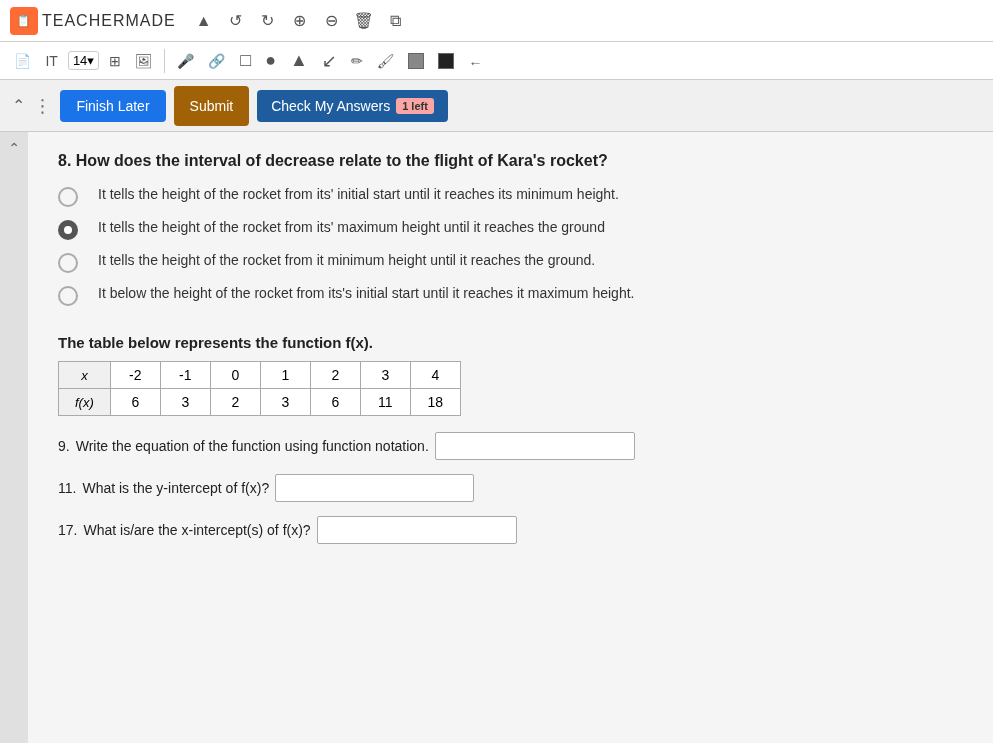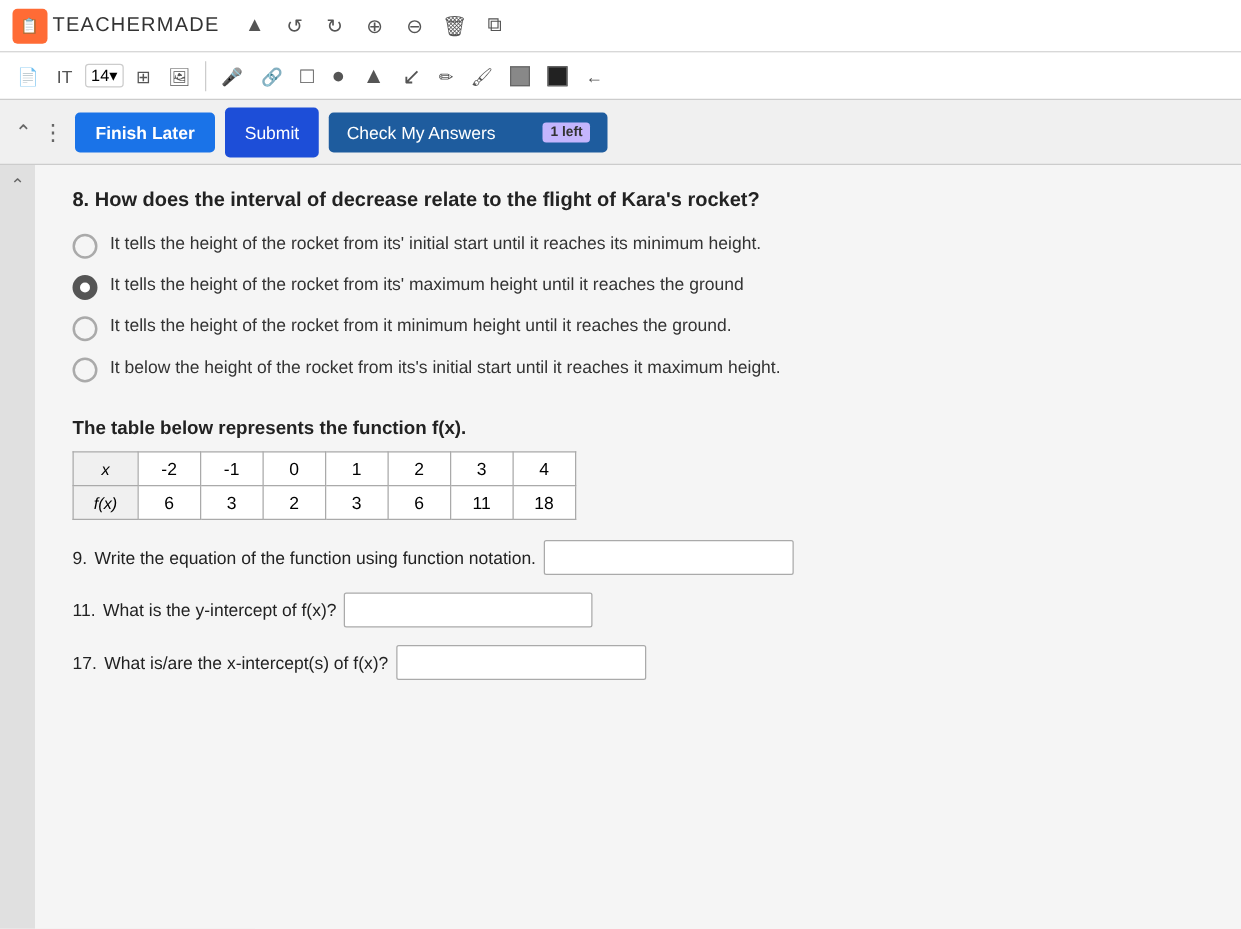--- a/index.html
+++ b/index.html
@@ -117,24 +117,24 @@
       letter-spacing: 1px;
     }
     .btn-finish {
       background: #1a73e8;
       color: white;
       border: none;
       padding: 8px 16px;
       border-radius: 4px;
       cursor: pointer;
       font-size: 14px;
-      font-weight: 700;
+      font-weight: 400;
     }
     .btn-submit {
-      background: #1d4ed8;
+      background: #a16207;
       color: white;
       border: none;
       padding: 12px 16px;
       border-radius: 4px;
       cursor: pointer;
       font-size: 14px;
       font-weight: 500;
     }
     .btn-check {
       background: #1e5c9e;
@@ -143,27 +143,26 @@
       padding: 8px 14px;
       border-radius: 4px;
       cursor: pointer;
       font-size: 14px;
       font-weight: 500;
       display: flex;
       align-items: center;
       gap: 6px;
     }
     .badge-left {
-      background: #c4b5fd;
+      background: #fca5a5;
       color: #333;
       font-size: 11px;
       font-weight: bold;
       padding: 2px 6px;
       border-radius: 3px;
-      margin-left: 32px;
     }
 
     
     .main-content {
       background: #f5f5f5;
       min-height: 611px;
       display: flex;
     }
     .left-sidebar {
       width: 28px;
@@ -187,21 +186,21 @@
     
     .question-title {
       font-size: 16px;
       font-weight: bold;
       color: #222;
       margin-bottom: 16px;
     }
     .radio-option {
       display: flex;
       align-items: flex-start;
-      gap: 10px;
+      gap: 20px;
       margin-bottom: 12px;
       font-size: 14px;
       color: #333;
     }
     .radio-circle {
       width: 20px;
       height: 20px;
       border-radius: 50%;
       border: 2px solid #aaa;
       flex-shrink: 0;

